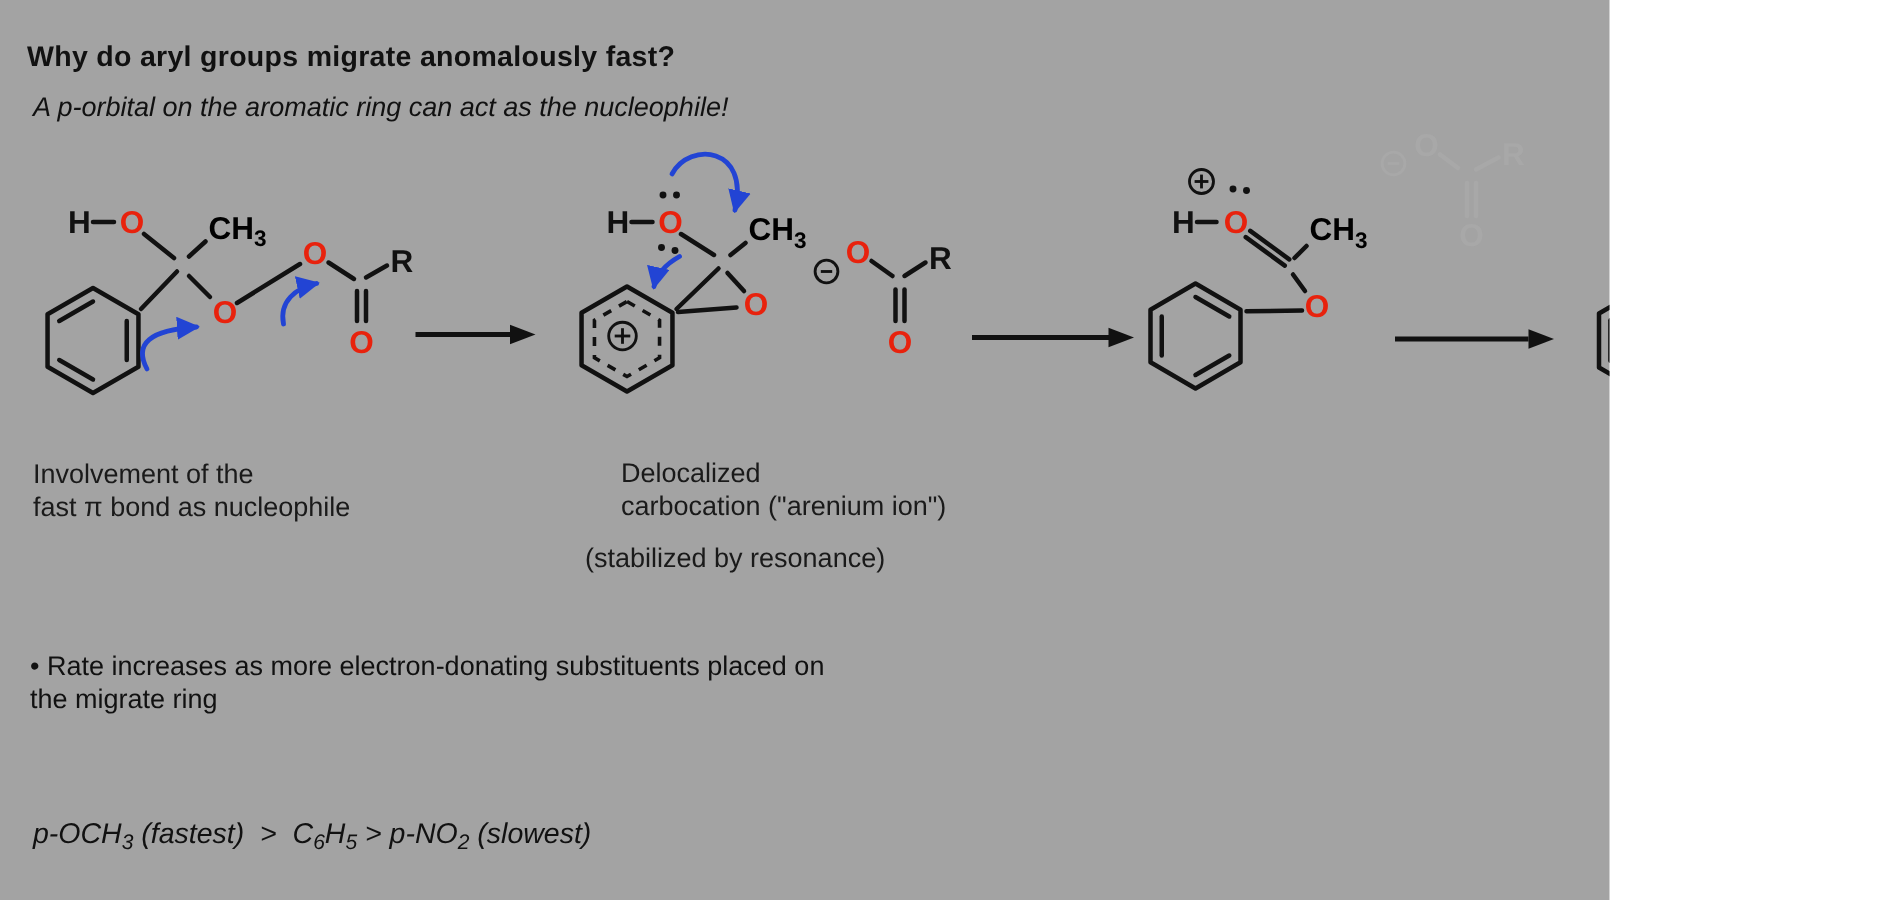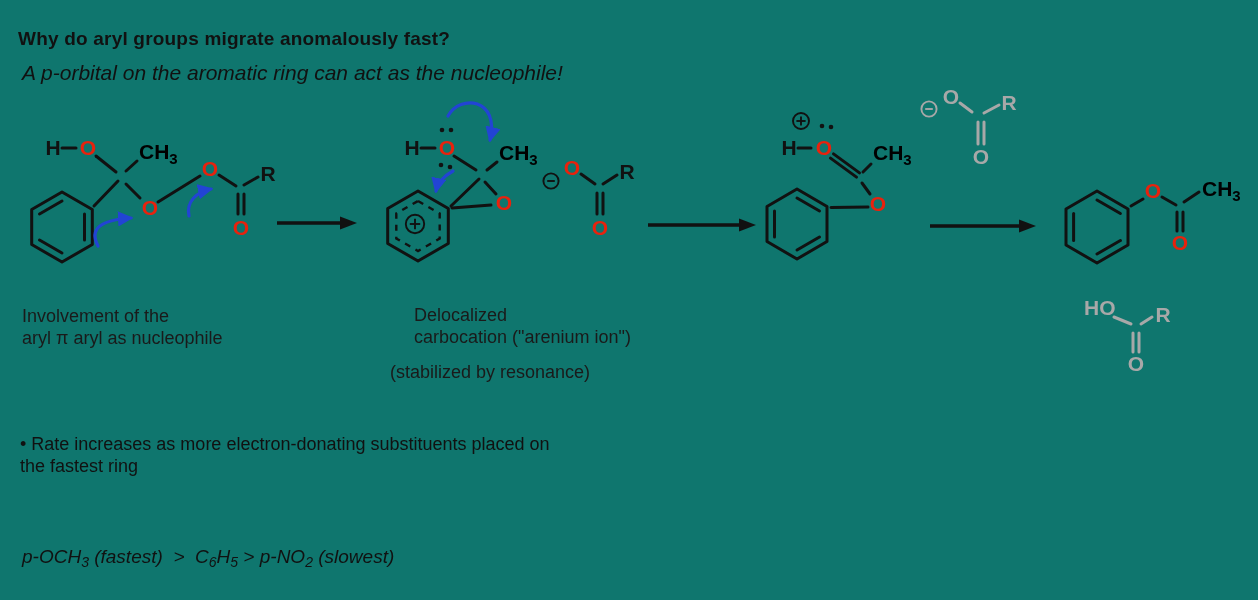--- a/index.html
+++ b/index.html
@@ -1,20 +1,20 @@
 <!DOCTYPE html>
 <html><head>
 <meta charset="utf-8">
 <style>
   html,body{margin:0;padding:0;background:#ffffff;}
-  .page{position:relative;width:1258px;height:600px;background:#0f766e;overflow:hidden;
+  .page{position:relative;width:1073px;height:600px;background:#a3a3a3;overflow:hidden;
         font-family:"Liberation Sans","DejaVu Sans",sans-serif;color:#111;}
   .abs{position:absolute;}
   .title{left:18px;top:28px;font-size:19px;font-weight:bold;letter-spacing:.2px;}
-  .subtitle{left:22px;top:61px;font-size:21px;font-style:italic;}
+  .subtitle{left:22px;top:61px;font-size:18px;font-style:italic;}
   .caption{font-size:18px;line-height:22px;color:#1a1a1a;}
   .cap1{left:22px;top:305px;}
   .cap2{left:390px;top:304px;margin-left:24px;}
   .cap2note{left:390px;top:361px;font-size:18px;text-align:center;}
   .bullet{left:20px;top:433px;font-size:18px;line-height:22px;}
   .rate{left:22px;top:505px;font-size:19px;font-style:italic;white-space:pre;margin-top:41px;}
   .rate .sub{font-size:14px;vertical-align:-4px;}
   svg{position:absolute;left:0;top:0;}
   svg text{font-family:"Liberation Sans","DejaVu Sans",sans-serif;font-weight:bold;font-size:21px;}
   text.atom-c{fill:#111111;}
@@ -205,28 +205,28 @@
         <text class="atom-gray" x="1163" y="322" text-anchor="middle">R</text>
         <line class="bond-gray" x1="1133" y1="333" x2="1133" y2="352"></line>
         <line class="bond-gray" x1="1139" y1="333" x2="1139" y2="352"></line>
         <text class="atom-gray" x="1136" y="371" text-anchor="middle">O</text>
       </g>
     </g>
   </svg>
 
   <div class="abs caption cap1">
     <div>Involvement of the</div>
-    <div>aryl π aryl as nucleophile</div>
+    <div>fast π bond as nucleophile</div>
   </div>
   <div class="abs caption cap2">
     <div>Delocalized</div>
     <div>carbocation ("arenium ion")</div>
   </div>
   <div class="abs caption cap2note">(stabilized by resonance)</div>
 
   <div class="abs bullet">
     <div>• Rate increases as more electron-donating substituents placed on</div>
-    <div>the fastest ring</div>
+    <div>the migrate ring</div>
   </div>
 
   <div class="abs rate"><span>p-OCH</span><span class="sub">3</span><span> (fastest)  &gt;  C</span><span class="sub">6</span><span>H</span><span class="sub">5</span><span> &gt; p-NO</span><span class="sub">2</span><span> (slowest)</span></div>
 
 </div>
 
 </body></html>

